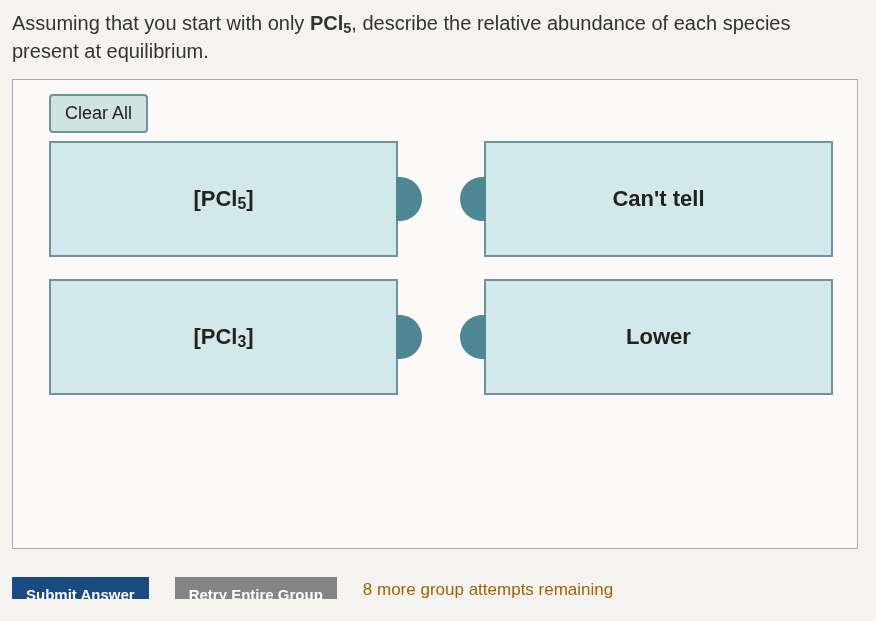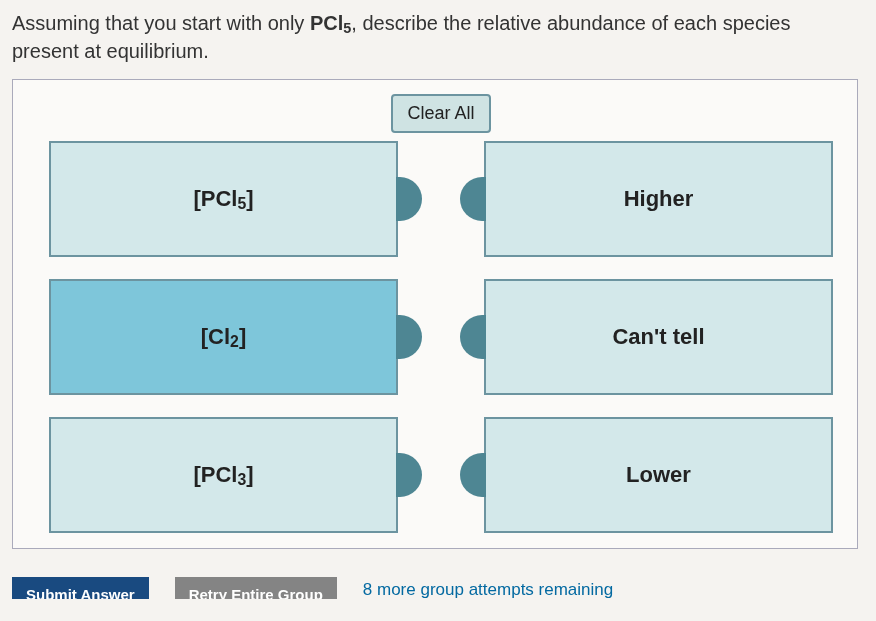--- a/index.html
+++ b/index.html
@@ -33,21 +33,21 @@
     }
     .panel {
       border: 1px solid #aab;
       background: #fbfaf8;
       height: 470px;
       position: relative;
       padding: 14px 24px 20px 36px;
     }
     .clear-row {
       display: flex;
-      justify-content: center;
+      justify-content: flex-start;
       margin-bottom: 8px;
     }
     .clear-btn {
       border: 2px solid #6c94a0;
       background: #cfe3e3;
       color: #222;
       font-size: 18px;
       padding: 7px 14px;
       border-radius: 4px;
       cursor: pointer;
@@ -123,21 +123,21 @@
       font-size: 15px;
       font-weight: 700;
       padding: 10px 14px 6px 14px;
       border: none;
       height: 22px;
       overflow: hidden;
       line-height: 1;
     }
     .attempts {
       font-size: 17px;
-      color: #0369a1;
+      color: #a16207;
       padding-top: 4px;
       height: 22px;
       overflow: hidden;
       line-height: 1;
     }
   </style>
 </head>
 <body>
 
 <div class="page">
@@ -153,42 +153,32 @@
     <div class="match-area">
       <div class="col left-col">
 
         <div class="tile light">
           <span class="label">
             <span>[PCl</span><span class="sub">5</span><span>]</span>
           </span>
           <div class="nub"></div>
         </div>
 
-        <div class="tile selected">
-          <span class="label">
-            <span>[Cl</span><span class="sub">2</span><span>]</span>
-          </span>
-          <div class="nub"></div>
-        </div>
 
         <div class="tile light">
           <span class="label">
             <span>[PCl</span><span class="sub">3</span><span>]</span>
           </span>
           <div class="nub"></div>
         </div>
 
       </div>
 
       <div class="col right-col">
 
-        <div class="tile light">
-          <div class="nub"></div>
-          <span class="label">Higher</span>
-        </div>
 
         <div class="tile light">
           <div class="nub"></div>
           <span class="label">Can't tell</span>
         </div>
 
         <div class="tile light">
           <div class="nub"></div>
           <span class="label">Lower</span>
         </div>

